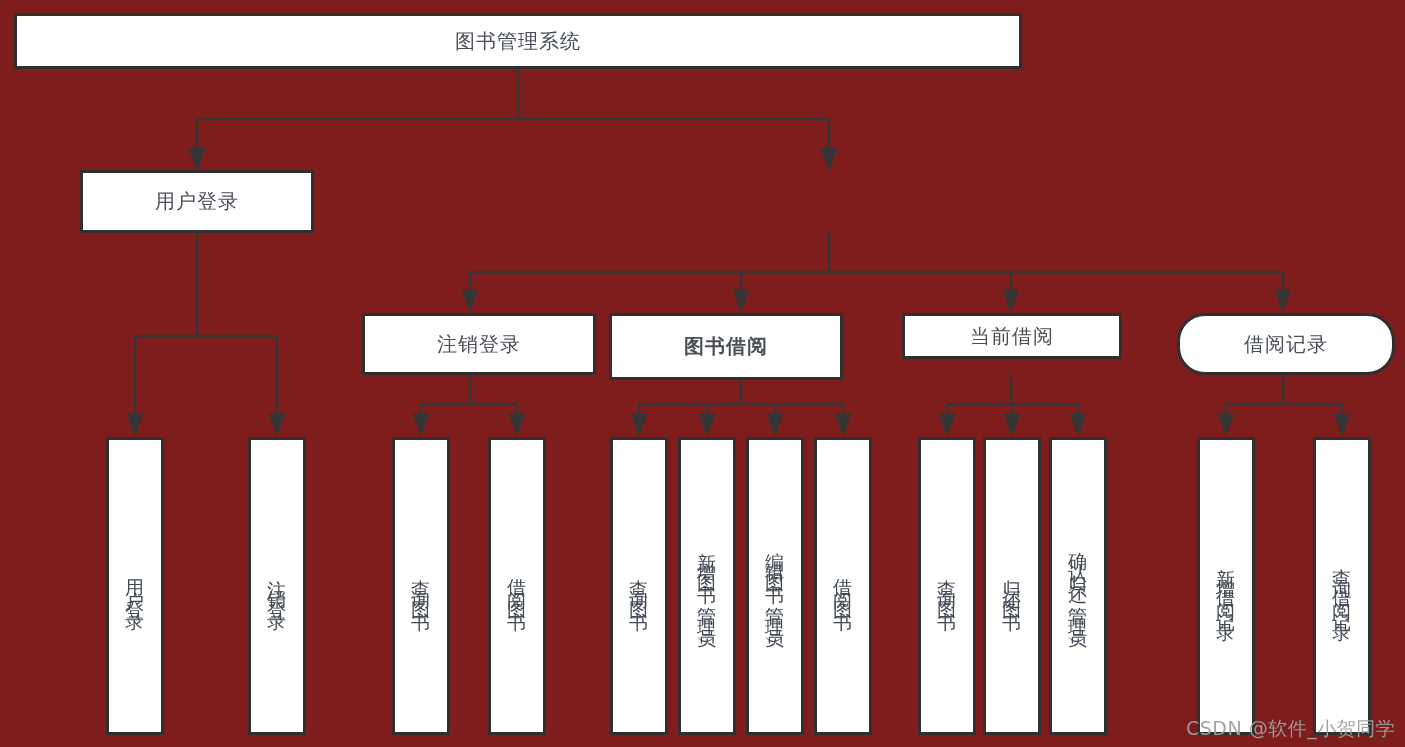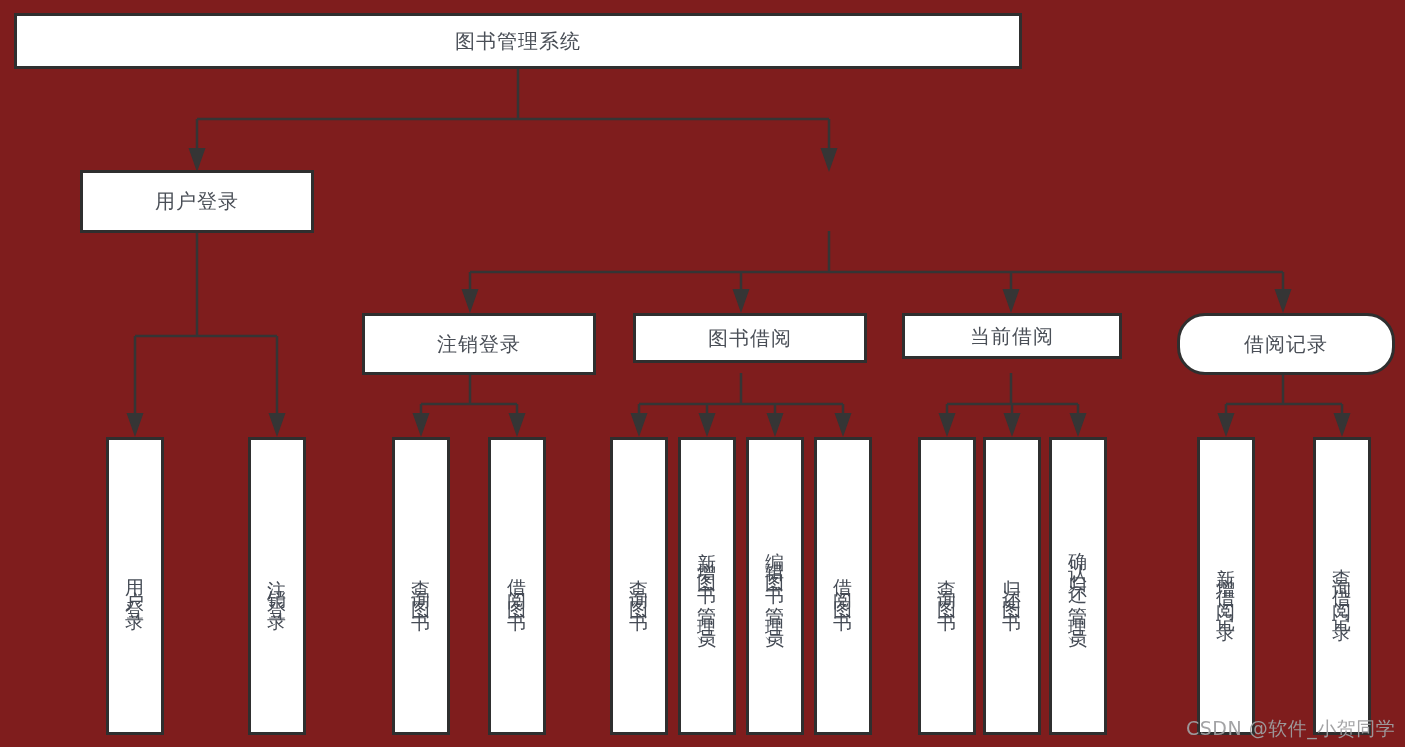--- a/index.html
+++ b/index.html
@@ -86,21 +86,21 @@
       <polygon points="1069.5,413 1086.5,413 1078,437" fill="#353535"></polygon>
       <polygon points="1217.5,413 1234.5,413 1226,437" fill="#353535"></polygon>
       <polygon points="1333.5,413 1350.5,413 1342,437" fill="#353535"></polygon>
     </svg>
 
   <div class="hbox" style="left:14px; top:13px; width:1008px; height:56px;">图书管理系统</div>
 
   <div class="hbox" style="left:80px; top:170px; width:234px; height:63px;">用户登录</div>
 
   <div class="hbox" style="left:362px; top:313px; width:234px; height:62px;">注销登录</div>
-  <div class="hbox" style="left:633px; top:313px; width:234px; height:50px;">图书借阅</div>
+  <div class="hbox" style="left:609px; top:313px; width:234px; height:67px;font-weight:bold;">图书借阅</div>
   <div class="hbox" style="left:902px; top:313px; width:220px; height:46px;">当前借阅</div>
   <div class="hbox" style="left:1177px; top:313px; width:218px; height:62px;border-radius:28px;">借阅记录</div>
 
   <div class="vbox" style="left:106px;">用户登录</div>
   <div class="vbox" style="left:248px;">注销登录</div>
 
   <div class="vbox" style="left:392px;">查询图书</div>
   <div class="vbox" style="left:488px;">借阅图书</div>
 
   <div class="vbox" style="left:610px;">查询图书</div>

